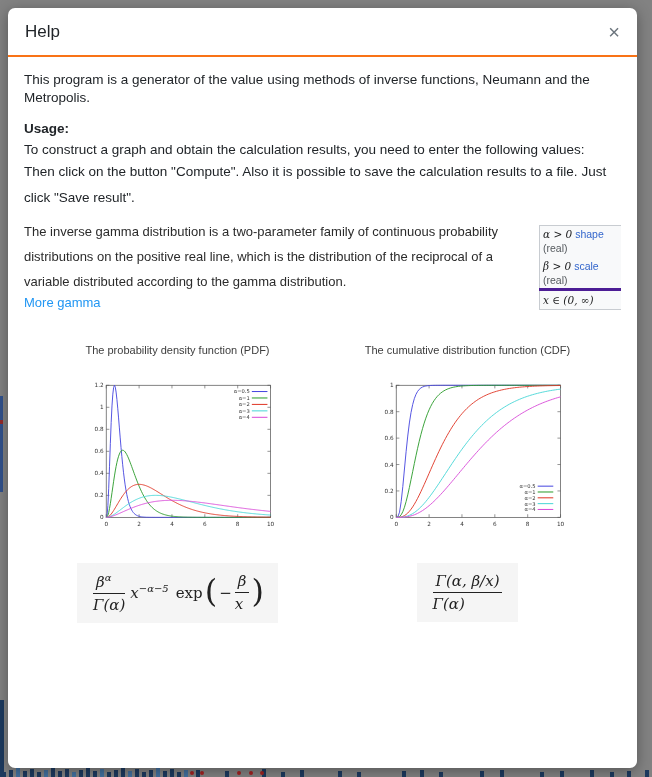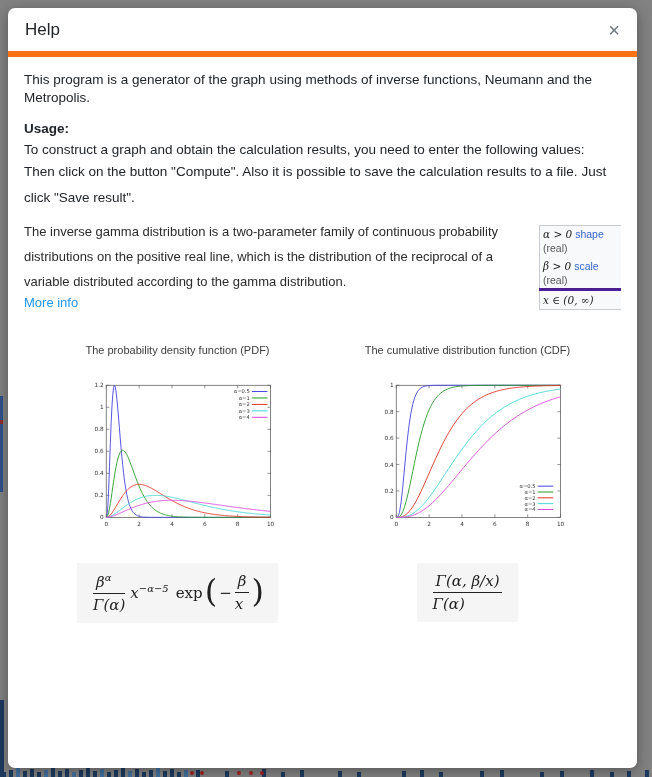--- a/index.html
+++ b/index.html
@@ -18,21 +18,21 @@
   #bg-strip i { position:absolute; bottom:0; width:4px; display:block; }
   #bg-strip b { position:absolute; bottom:2px; width:4px; height:4px; border-radius:50%; background:#a32222; display:block; }
   
   .modal {
     position:absolute; left:8px; top:8px; width:629px; height:760px;
     background:#ffffff; border-radius:7px; box-shadow:0 3px 14px rgba(0,0,0,.35);
     display:flex; flex-direction:column; overflow:hidden;
   }
   .modal-header {
     flex:0 0 49px; display:flex; align-items:center; justify-content:space-between;
-    padding:8px 17px; border-bottom:6px solid #f97316;
+    padding:8px 17px; border-bottom:2px solid #f97316;
   }
   .modal-title { font-size:17px; color:#212529; }
   .btn-close-x {
     background:none; border:none; font-size:20px; line-height:1; color:#6c757d; cursor:pointer;
     font-family:"Liberation Sans", sans-serif;
   }
   .modal-body { flex:1 1 auto; padding:14px 16px 4px; overflow:hidden; font-size:13.5px; }
   .p-intro { margin-bottom:14px; line-height:1.35; }
   .usage-heading { font-weight:bold; font-size:13.5px; margin:12px 0 6px; }
   .usage-intro { margin-bottom:2px; }
@@ -147,21 +147,21 @@
 
   <div class="modal">
 
     <div class="modal-header">
       <div class="modal-title">Help</div>
       <button class="btn-close-x">×</button>
     </div>
 
     <div class="modal-body">
 
-      <p class="p-intro">This program is a generator of the graph using methods of inverse functions, Neumann and the Metropolis.</p>
+      <p class="p-intro">This program is a generator of the value using methods of inverse functions, Neumann and the Metropolis.</p>
 
       <div class="usage-heading">Usage:</div>
 
       <p class="usage-intro">To construct a graph and obtain the calculation results, you need to enter the following values:</p>
 
 
       <p class="p-compute">Then click on the button "Compute". Also it is possible to save the calculation results to a file. Just click "Save result".</p>
 
       <div class="desc-row">
         <table class="infobox">
@@ -181,21 +181,21 @@
           </td>
               </tr>
           <tr class="sep">
                 <td>
             <span class="imath">x ∈ (0, ∞)</span>
           </td>
               </tr>
         </tbody>
           </table>
         <p class="desc">The inverse gamma distribution is a two-parameter family of continuous probability distributions on the positive real line, which is the distribution of the reciprocal of a variable distributed according to the gamma distribution.</p>
-        <a href="#" class="more-info">More info</a>
+        <a href="#" class="more-info">More gamma</a>
       </div>
 
       <div class="two-col charts-row">
         <div class="col">
           <div class="chart-title">The probability density function (PDF)</div>
           <div class="chart" id="chart-pdf"><svg viewBox="0 0 190 150" width="198" height="156">
                 <rect x="26" y="7" width="158" height="127" fill="#fff" stroke="#555" stroke-width="0.7"></rect>
                 <line x1="26" y1="134" x2="26" y2="131" stroke="#555" stroke-width="0.6"></line>
                 <line x1="26" y1="7" x2="26" y2="10" stroke="#555" stroke-width="0.6"></line>
                 <text x="26" y="142" text-anchor="middle" font-size="5.5" fill="#333">0</text>

